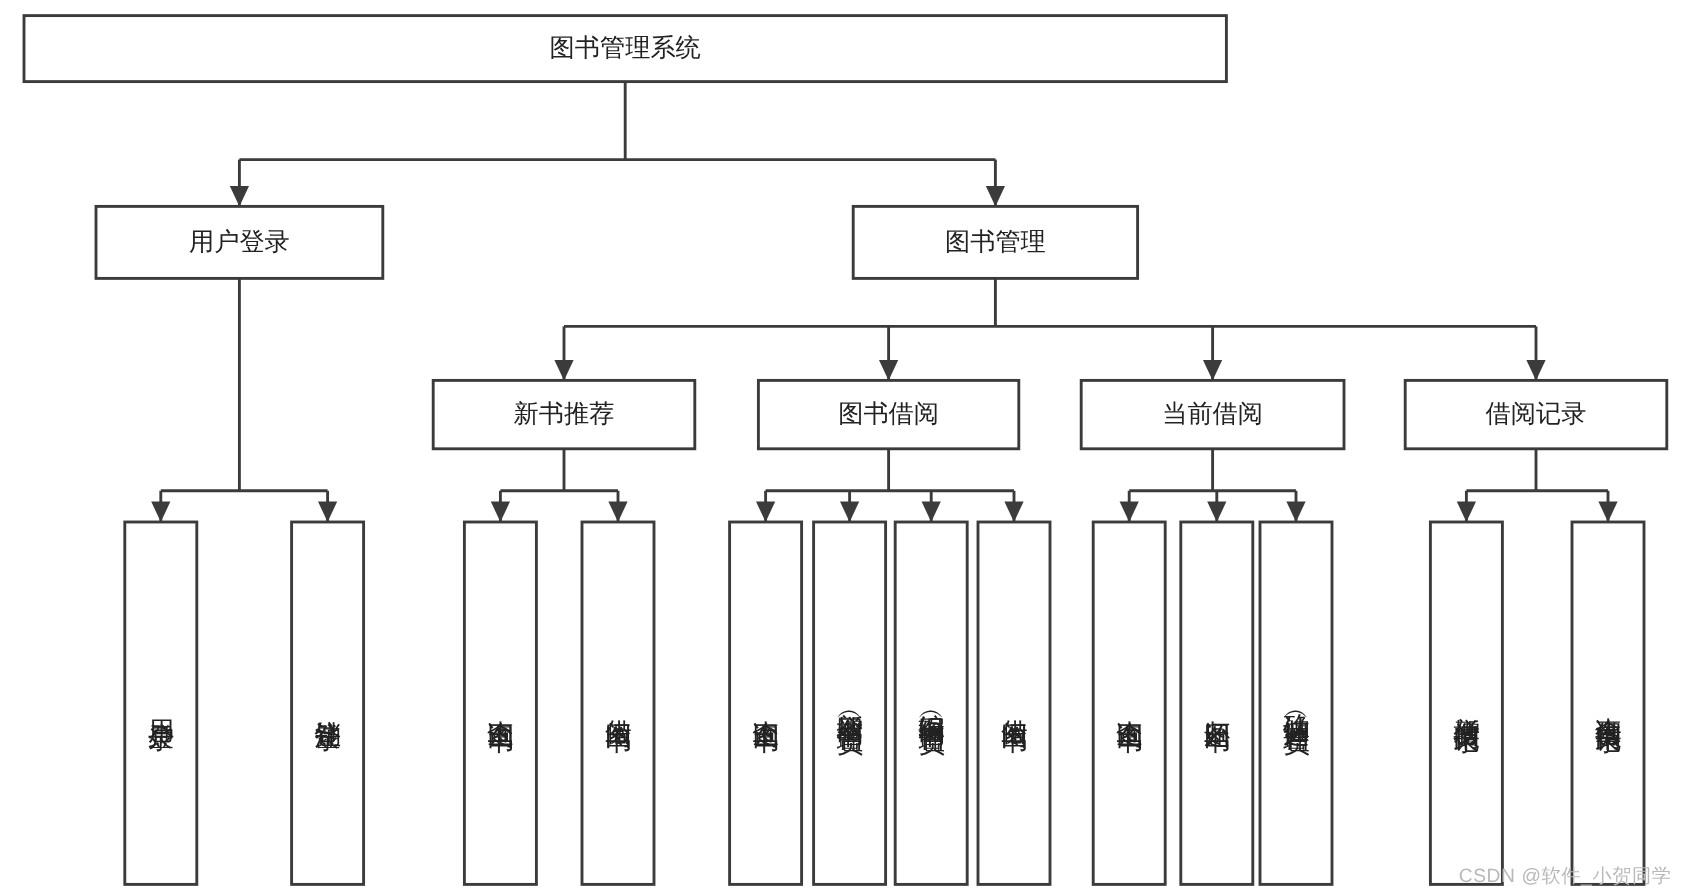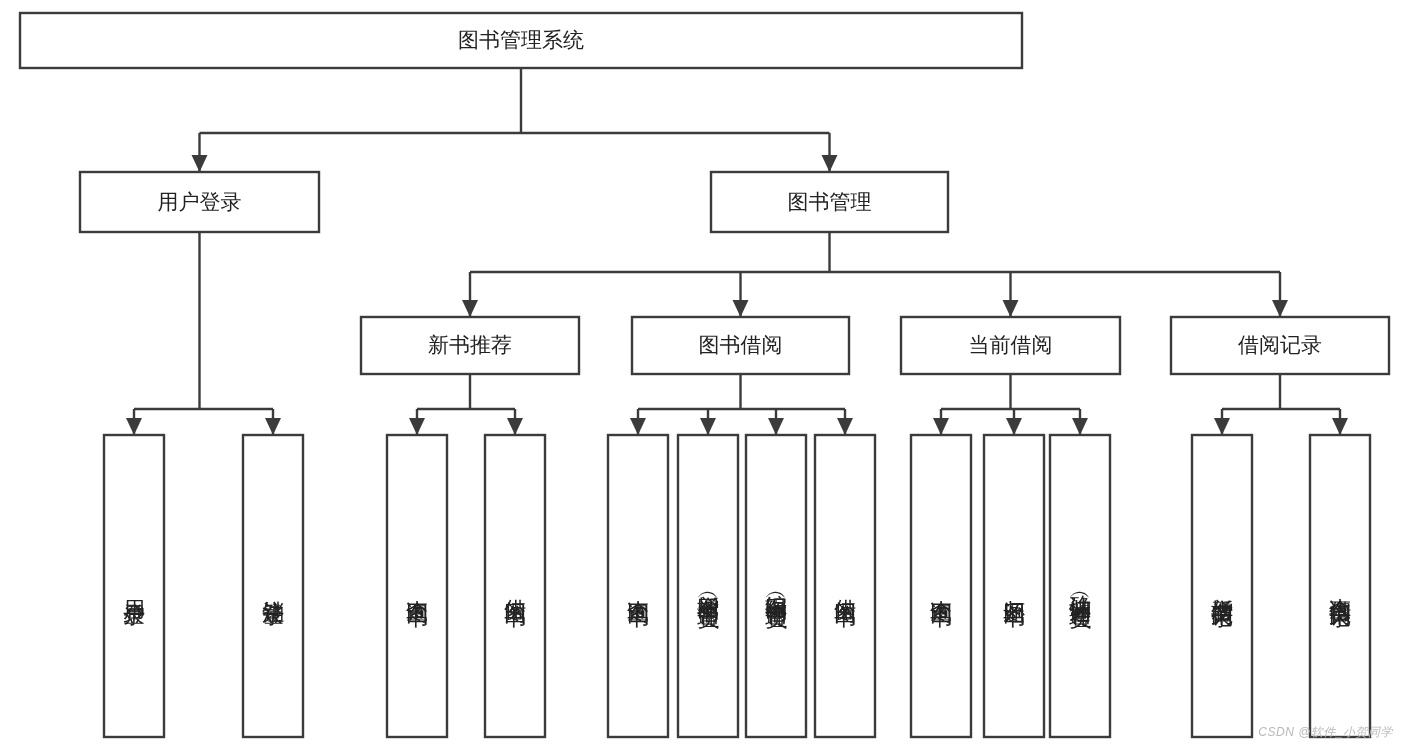--- a/index.html
+++ b/index.html
@@ -62,25 +62,24 @@
     line-height: 1.12;
     letter-spacing: 2px;
     color: #222222;
     white-space: nowrap;
   }
   #watermark {
     position: absolute;
     right: 12px;
     bottom: 6px;
     font-family: "Liberation Sans", "DejaVu Sans", sans-serif;
-    font-size: 12px;
+    font-size: 16px;
     color: #b9b9b9;
     letter-spacing: 0.5px;
     user-select: none;
-    font-style: italic;
   }
 </style>
 </head>
 <body>
 
 <div id="diagram-root">
 
   <svg id="flow-svg" viewBox="0 0 1405 747">
     <g id="connectors-layer">
         <path class="connector" d="M 521 68 L 521 133"></path>

